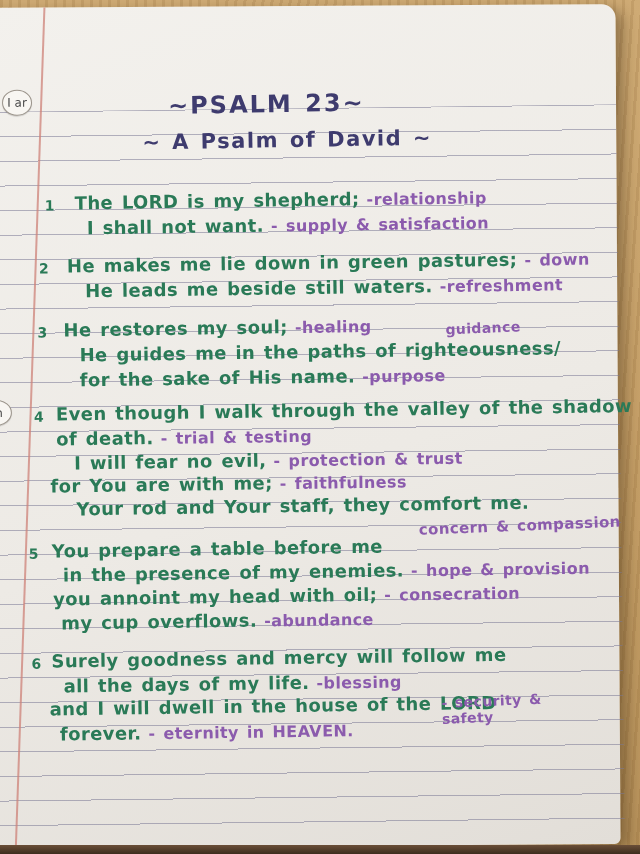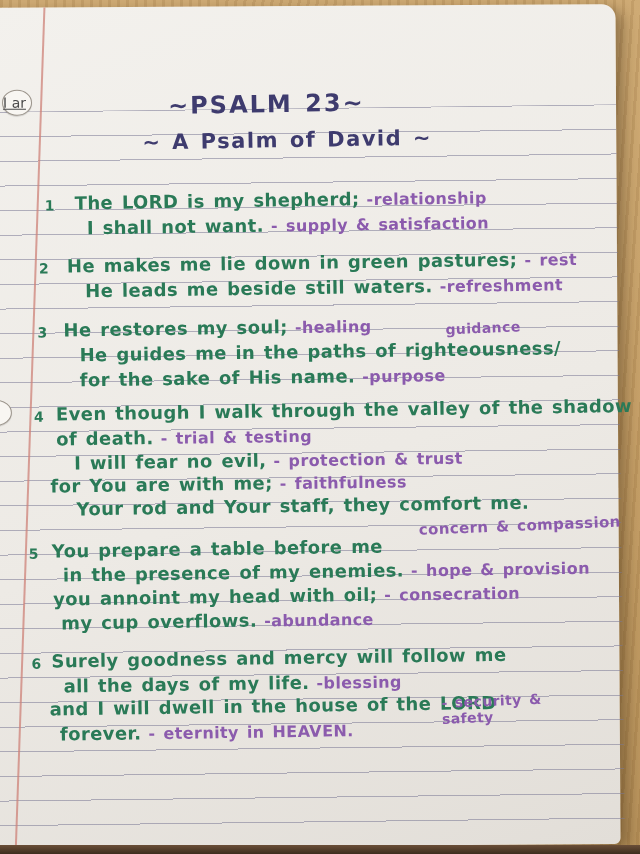--- a/index.html
+++ b/index.html
@@ -37,24 +37,23 @@
     background:rgba(205,130,120,0.75);
     transform:rotate(2.3deg);
     transform-origin:top center;
   }
   .tab{
     position:absolute;
     border:1px solid #9b948b;
     background:#f8f6f2;
     border-radius:50%;
     color:#4a4a4a;
-    display:flex;align-items:center;
-    font-size:14px;letter-spacing:0;
+    display:flex;align-items:center;justify-content:center;
+    font-size:12px;letter-spacing:0;
     box-shadow:0 1px 1px rgba(0,0,0,0.15);
-    text-decoration:underline;
   }
   .tab1{left:16px;top:82px;width:28px;height:24px;}
   .tab2{left:-8px;top:392px;width:24px;height:24px;padding-left:6px;}
   .hw{
     font-family:cursive,"DejaVu Sans",sans-serif;
     white-space:nowrap;
     letter-spacing:0.4px;
     word-spacing:2px;
   }
   .title{
@@ -116,21 +115,21 @@
     <div class="vnum hw" style="left:58px;top:190px">1</div>
     <div class="line hw" style="left:88px;top:185px">
       <span class="g">The LORD is my shepherd;</span><span class="p">-relationship</span>
     </div>
     <div class="line hw" style="left:100px;top:210px">
       <span class="g">I shall not want.</span><span class="p">- supply &amp; satisfaction</span>
     </div>
 
     <div class="vnum hw" style="left:52px;top:253px">2</div>
     <div class="line hw" style="left:80px;top:248px">
-      <span class="g">He makes me lie down in green pastures;</span><span class="p">- rest</span>
+      <span class="g">He makes me lie down in green pastures;</span><span class="p">- down</span>
     </div>
     <div class="line hw" style="left:98px;top:273px">
       <span class="g">He leads me beside still waters.</span><span class="p">-refreshment</span>
     </div>
 
     <div class="vnum hw" style="left:50px;top:317px">3</div>
     <div class="line hw" style="left:76px;top:312px">
       <span class="g">He restores my soul;</span><span class="p">-healing</span>
     </div>
     <div class="side-note hw" style="left:458px;top:315px">guidance</div>

